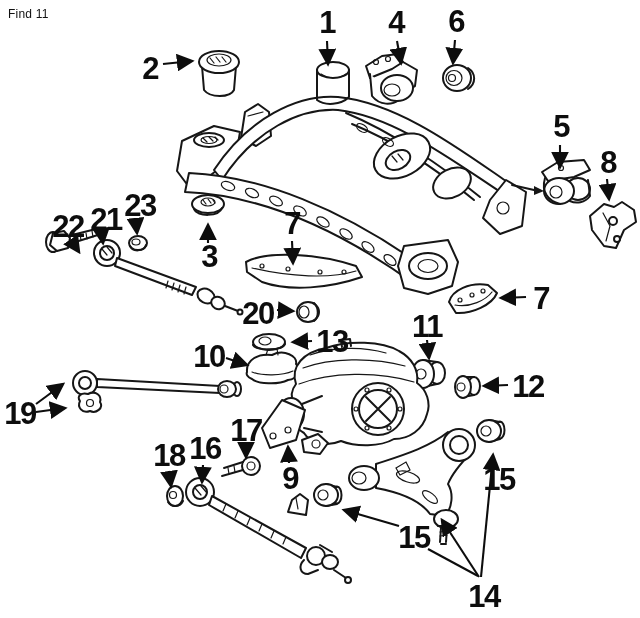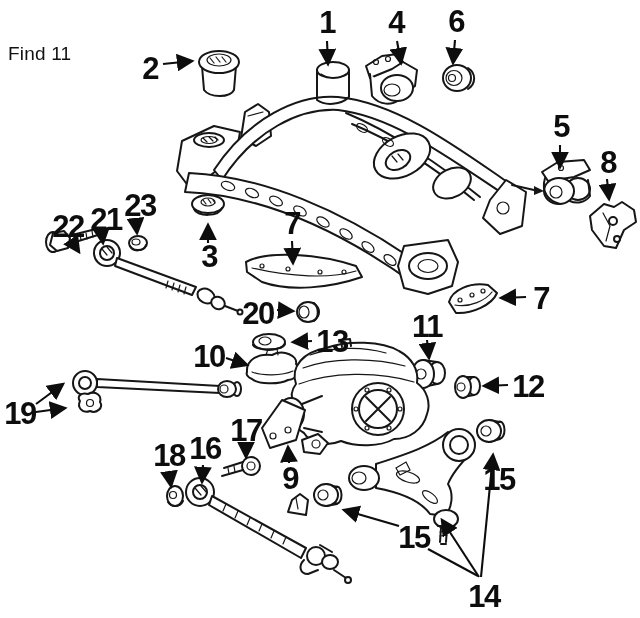--- a/index.html
+++ b/index.html
@@ -1,17 +1,17 @@
 <!DOCTYPE html>
 <html><head>
 <meta charset="utf-8">
 <style>
   html,body{margin:0;padding:0;background:#e8e8e8;font-family:"Liberation Sans",sans-serif;}
   .canvas{position:relative;width:640px;height:618px;background:#ffffff;overflow:hidden;}
-  .find-label{position:absolute;left:8px;top:7px;font-size:19px;color:#111;letter-spacing:.2px;margin-top:36px;}
+  .find-label{position:absolute;left:8px;top:7px;font-size:12px;color:#111;letter-spacing:.2px;}
   svg{position:absolute;left:0;top:0;}
   .ln{stroke:#161616;stroke-width:2;fill:none;stroke-linecap:round;stroke-linejoin:round;}
   .fw{stroke:#161616;stroke-width:2;fill:#ffffff;stroke-linecap:round;stroke-linejoin:round;}
   .thin{stroke:#161616;stroke-width:1.2;fill:none;stroke-linecap:round;}
   .callout-text{font-family:"Liberation Sans",sans-serif;font-weight:700;font-size:31px;fill:#0d0d0d;letter-spacing:-1.5px;}
   .callout-line{stroke:#0d0d0d;stroke-width:2.1;fill:none;}
 </style>
 </head>
 <body>
 

